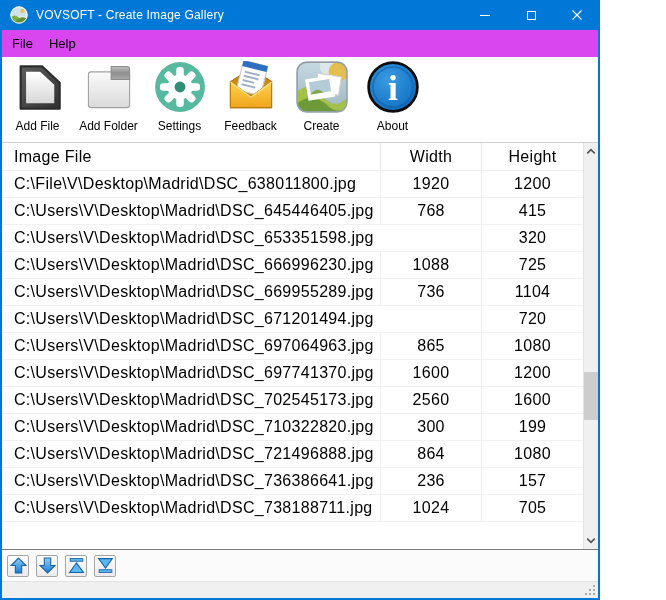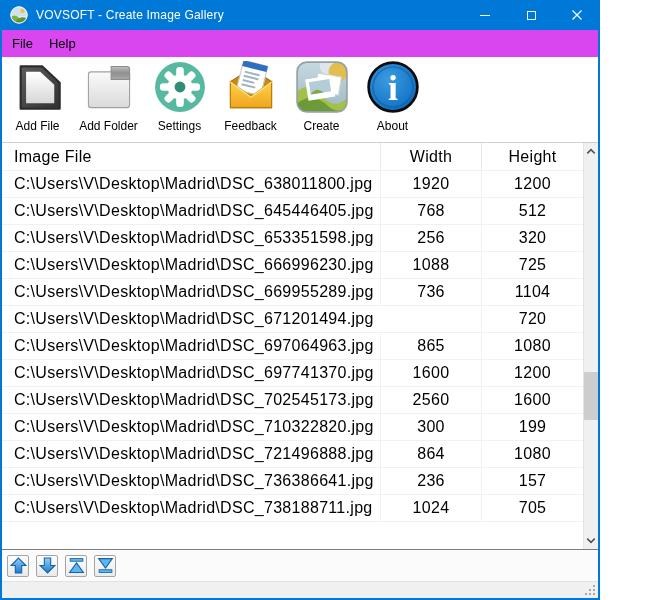--- a/index.html
+++ b/index.html
@@ -282,34 +282,33 @@
 
   <div class="table">
     <div class="grid">
       <div class="thead">
         <div class="th th-file">Image File</div>
         <div class="th th-num th-w">Width</div>
         <div class="th th-num">Height</div>
       </div>
       <div class="tbody">
     <div class="tr">
-      <div class="td td-path">C:\Users\V\Desktop\Madrid\DSC_638011800.jpg</div>
+      <div class="td td-path">C:\File\V\Desktop\Madrid\DSC_638011800.jpg</div>
       <div class="td td-num td-w">1920</div>
       <div class="td td-num">1200</div>
     </div>
 
     <div class="tr">
       <div class="td td-path">C:\Users\V\Desktop\Madrid\DSC_645446405.jpg</div>
       <div class="td td-num td-w">768</div>
-      <div class="td td-num">512</div>
+      <div class="td td-num">415</div>
     </div>
 
     <div class="tr">
       <div class="td td-path">C:\Users\V\Desktop\Madrid\DSC_653351598.jpg</div>
-      <div class="td td-num td-w">256</div>
       <div class="td td-num">320</div>
     </div>
 
     <div class="tr">
       <div class="td td-path">C:\Users\V\Desktop\Madrid\DSC_666996230.jpg</div>
       <div class="td td-num td-w">1088</div>
       <div class="td td-num">725</div>
     </div>
 
     <div class="tr">

